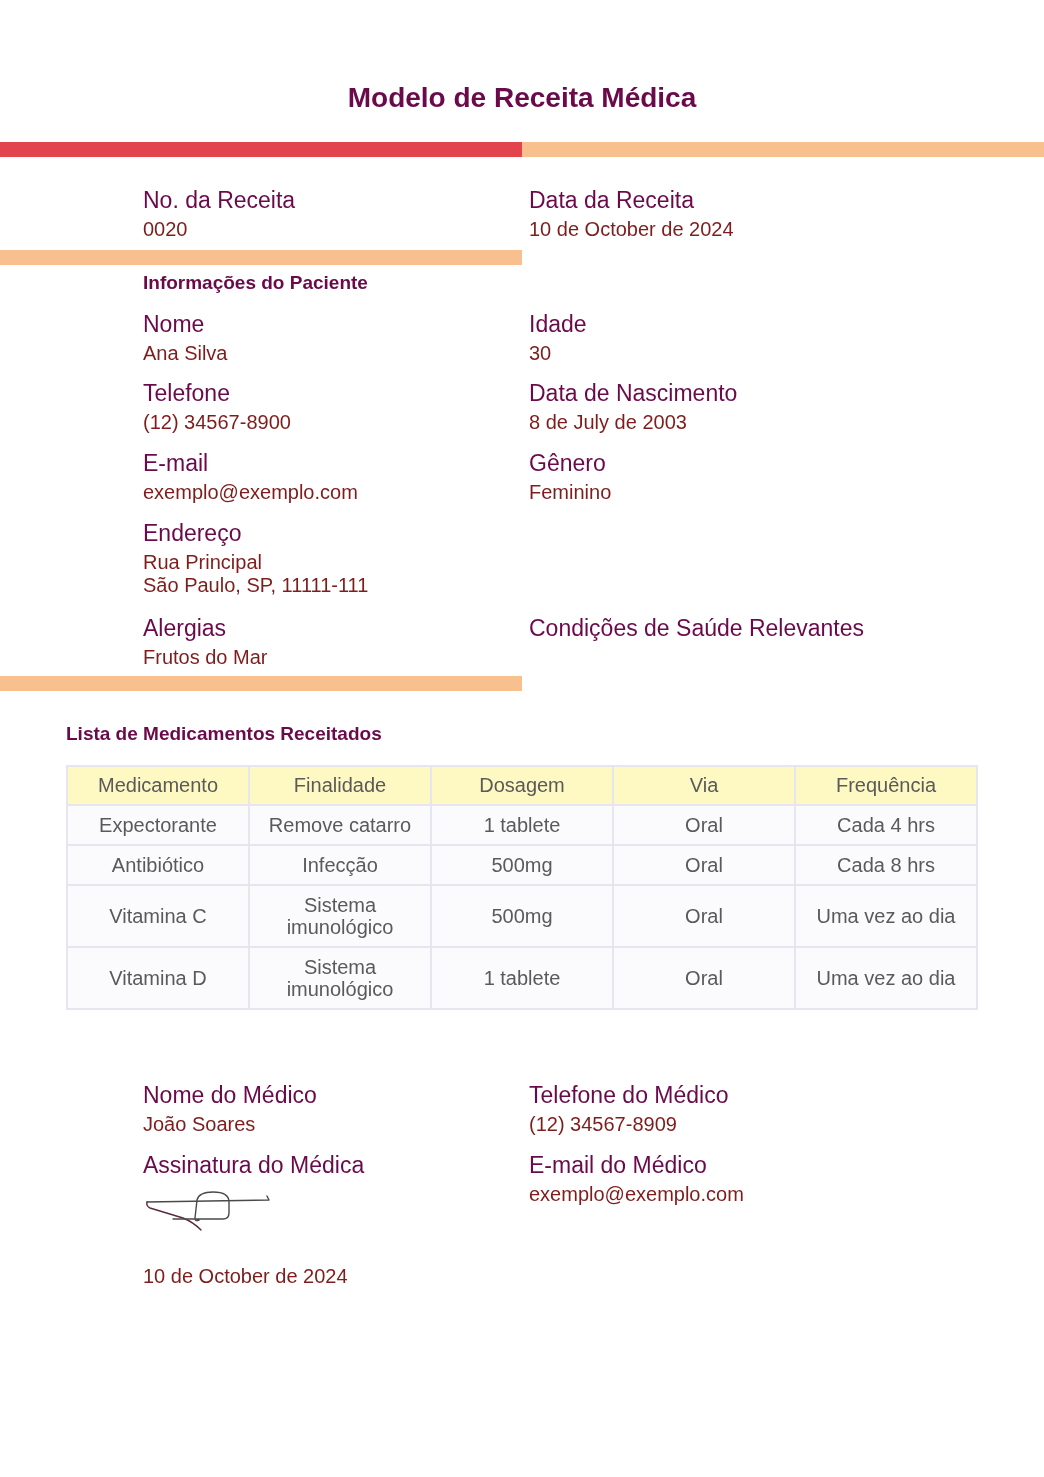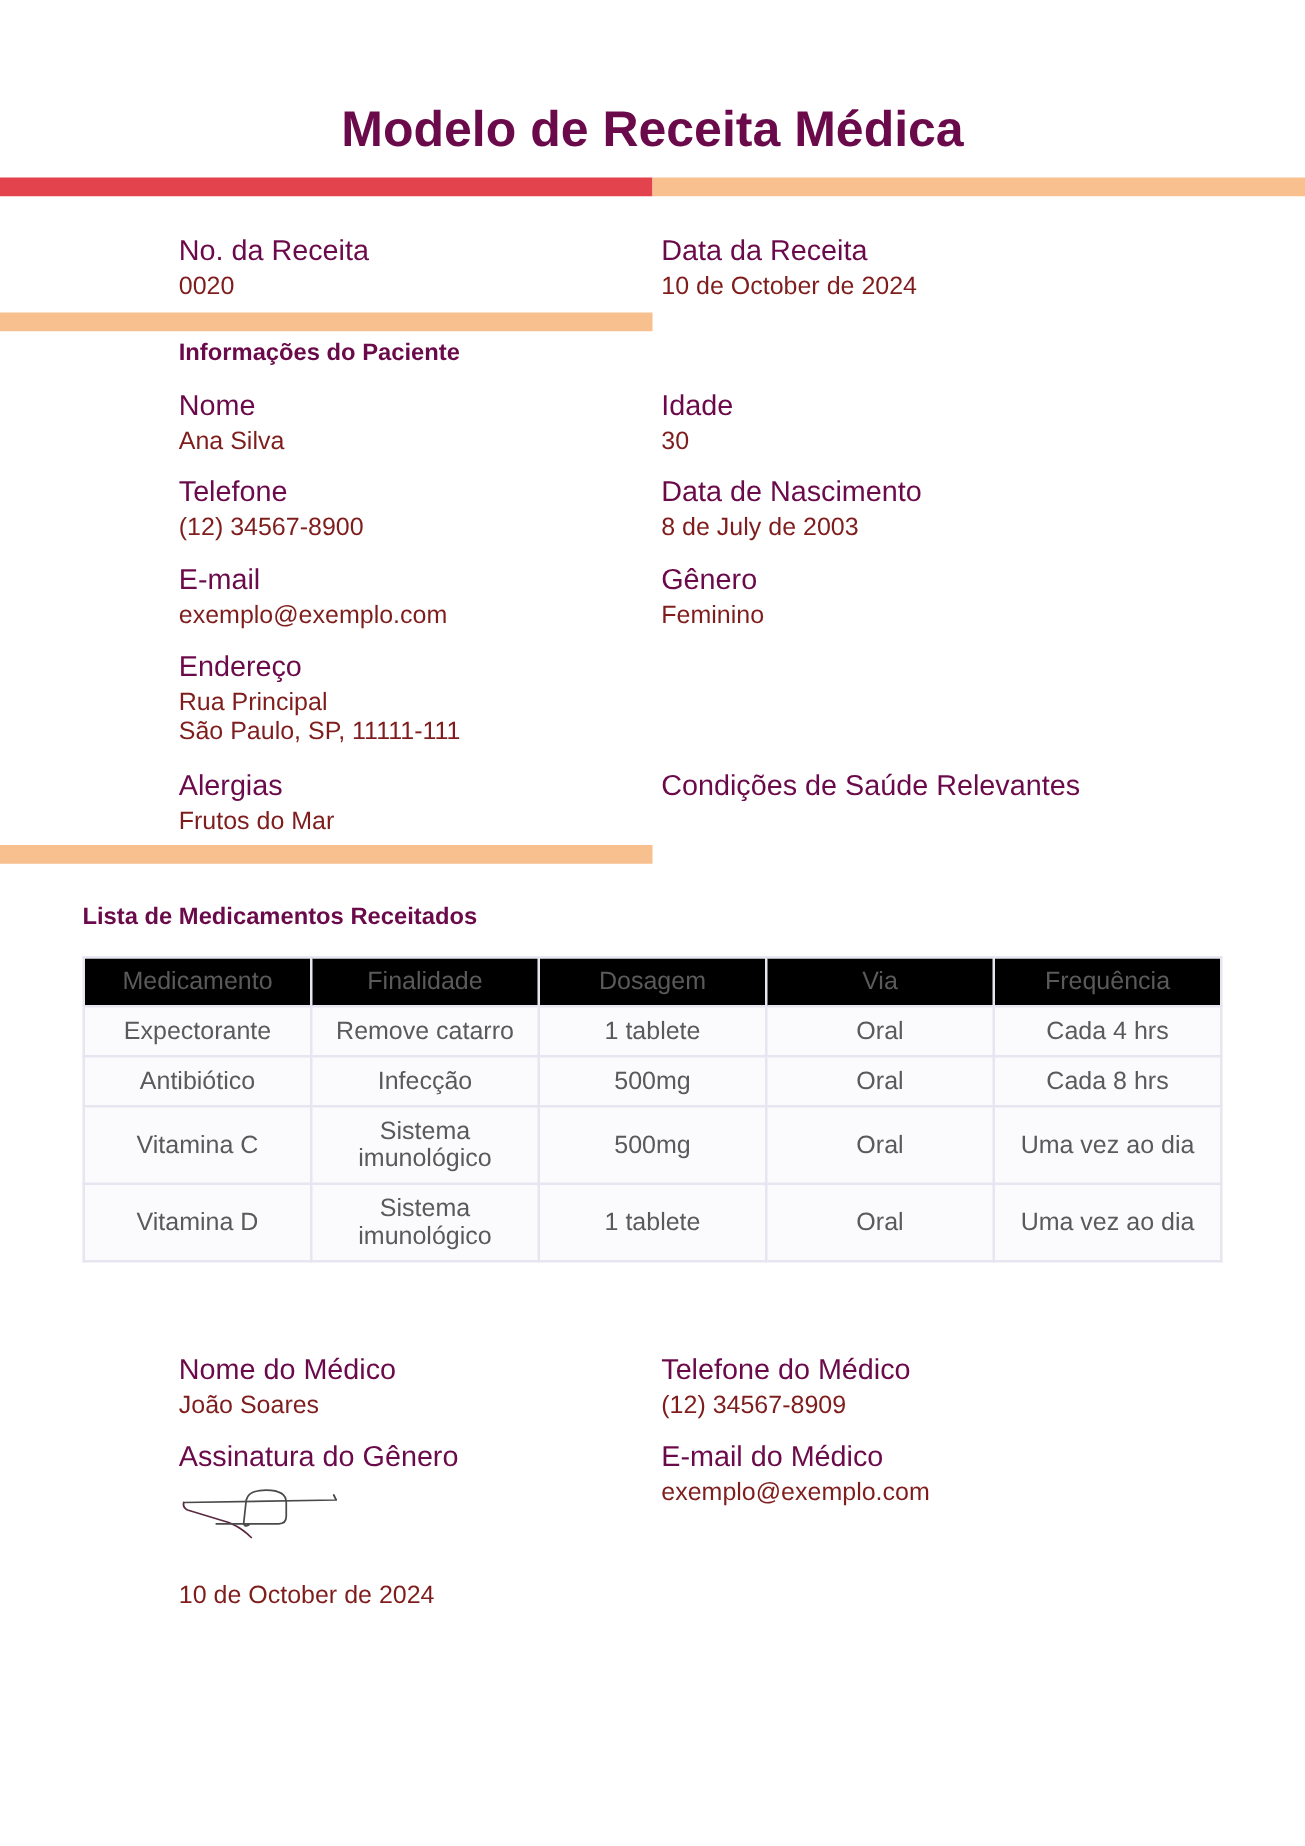--- a/index.html
+++ b/index.html
@@ -1,36 +1,36 @@
 <!DOCTYPE html>
 <html><head>
 <meta charset="utf-8">
 <style>
   * { box-sizing: border-box; margin: 0; padding: 0; }
   html, body { width: 1044px; height: 1477px; background: #ffffff; }
   body { font-family: "DejaVu Sans", "Liberation Sans", sans-serif; color: #5a5a5a; position: relative; overflow: hidden; }
 
   .title { position: absolute; top: 82px; left: 0; width: 1044px; text-align: center;
-    font-family: "Liberation Sans", sans-serif; font-weight: bold; font-size: 40px; color: #6b0a4a; letter-spacing: 0px; }
+    font-family: "Liberation Sans", sans-serif; font-weight: bold; font-size: 28px; color: #6b0a4a; letter-spacing: 0px; }
 
   .bar { position: absolute; height: 15px; }
   .bar-red { background: #e2434d; }
   .bar-peach { background: #f8c08f; }
 
   .field { position: absolute; font-size: 19px; line-height: 23px; }
   .label { color: #6b0a4a; display: block; font-family: "Liberation Sans", sans-serif; font-size: 23px; }
   .value { color: #7f1d1d; display: block; margin-top: 6px; font-family: "Liberation Sans", sans-serif; font-size: 20px; }
   .value.multi span { display: block; }
 
   .section-heading { position: absolute; font-family: "Liberation Sans", sans-serif; font-weight: bold; font-size: 19px; color: #6b0a4a; }
 
   table.meds { position: absolute; top: 765px; left: 66px; width: 912px; border-collapse: collapse;
     font-family: "Liberation Sans", sans-serif; font-size: 20px; color: #5a5a5a; }
   table.meds th, table.meds td { border: 2px solid #e5e6ef; text-align: center; vertical-align: middle; font-weight: normal; padding: 0 6px; }
-  table.meds th { background: #000000; height: 39px; }
+  table.meds th { background: #fef9c3; height: 39px; }
   table.meds td { background: #fbfbfd; height: 40px; line-height: 22px; }
   table.meds tr.tall td { height: 62px; }
   table.meds .fin span { display: block; }
 
   .signature { position: absolute; left: 143px; top: 1188px; width: 130px; height: 44px; }
 </style>
 </head>
 <body>
 
 <h1 class="title">Modelo de Receita Médica</h1>
@@ -153,21 +153,21 @@
 <div class="field" style="top:1084px; left:143px;">
   <span class="label">Nome do Médico</span>
   <span class="value">João Soares</span>
 </div>
 <div class="field" style="top:1084px; left:529px;">
   <span class="label">Telefone do Médico</span>
   <span class="value">(12) 34567-8909</span>
 </div>
 
 <div class="field" style="top:1154px; left:143px;">
-  <span class="label">Assinatura do Gênero</span>
+  <span class="label">Assinatura do Médica</span>
 </div>
 <div class="field" style="top:1154px; left:529px;">
   <span class="label">E-mail do Médico</span>
   <span class="value">exemplo@exemplo.com</span>
 </div>
 
 <svg class="signature" viewBox="0 0 130 44" fill="none" stroke="#4a4a4a" stroke-width="1.4" stroke-linecap="round" stroke-linejoin="round">
   <path d="M4 14 L126 12 L124 8"></path>
   <path d="M4 14 Q3 18 7 20 L40 30 Q50 34 58 42" stroke="#5a2a40"></path>
   <path d="M30 31 L80 31 Q86 31 86 25 L86 14 Q86 4 70 4 Q56 4 54 12 L52 30 Q52 34 56 32"></path>

